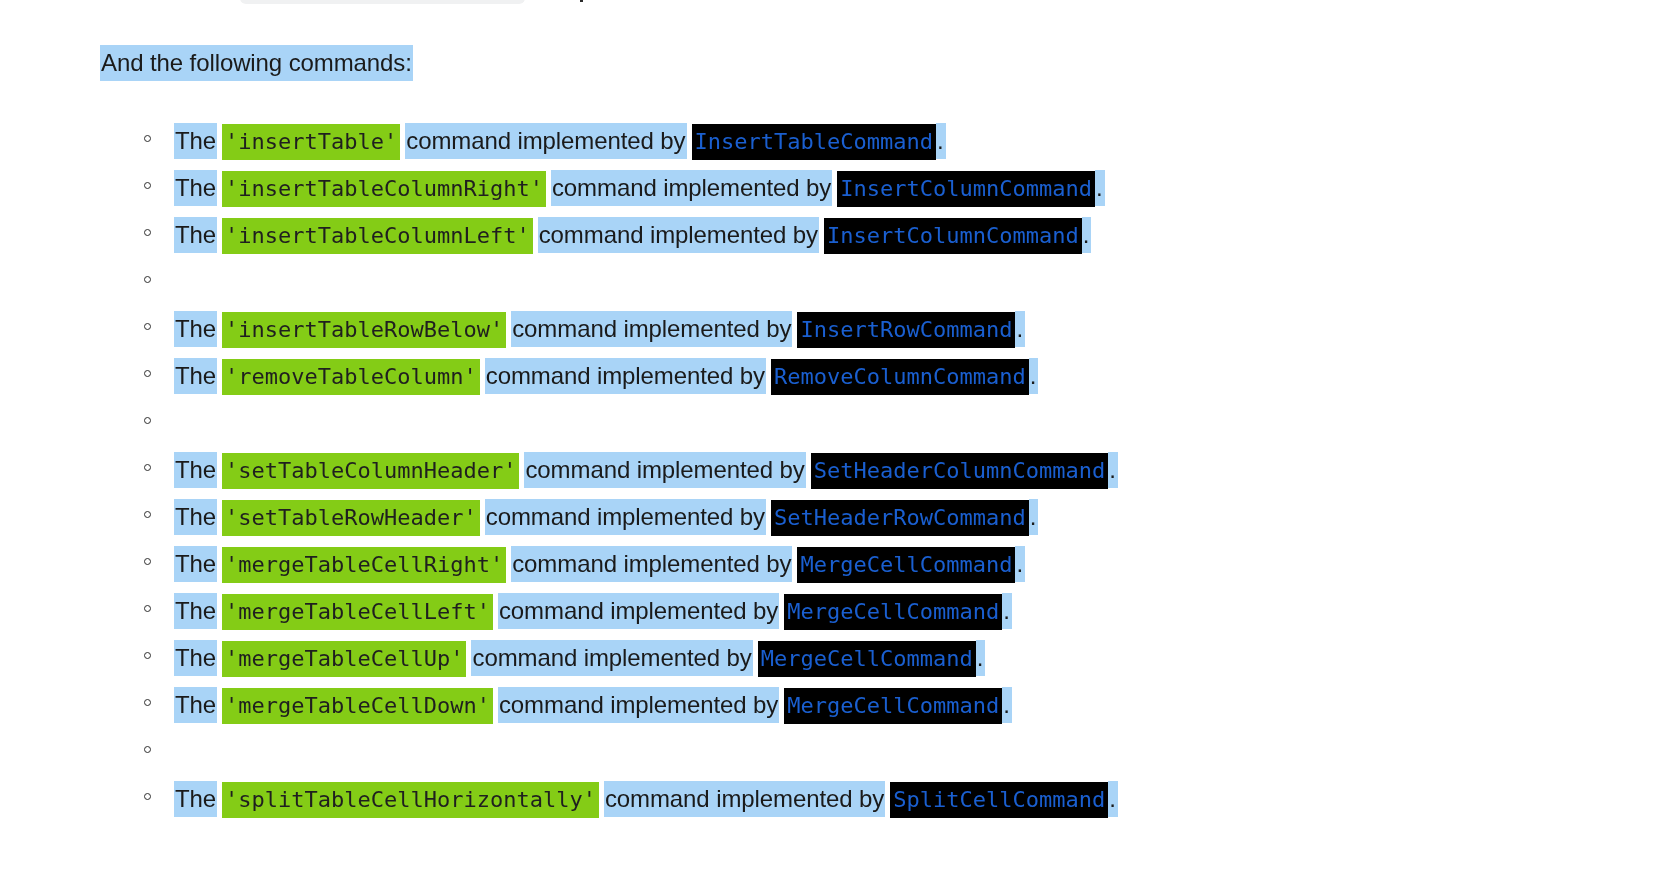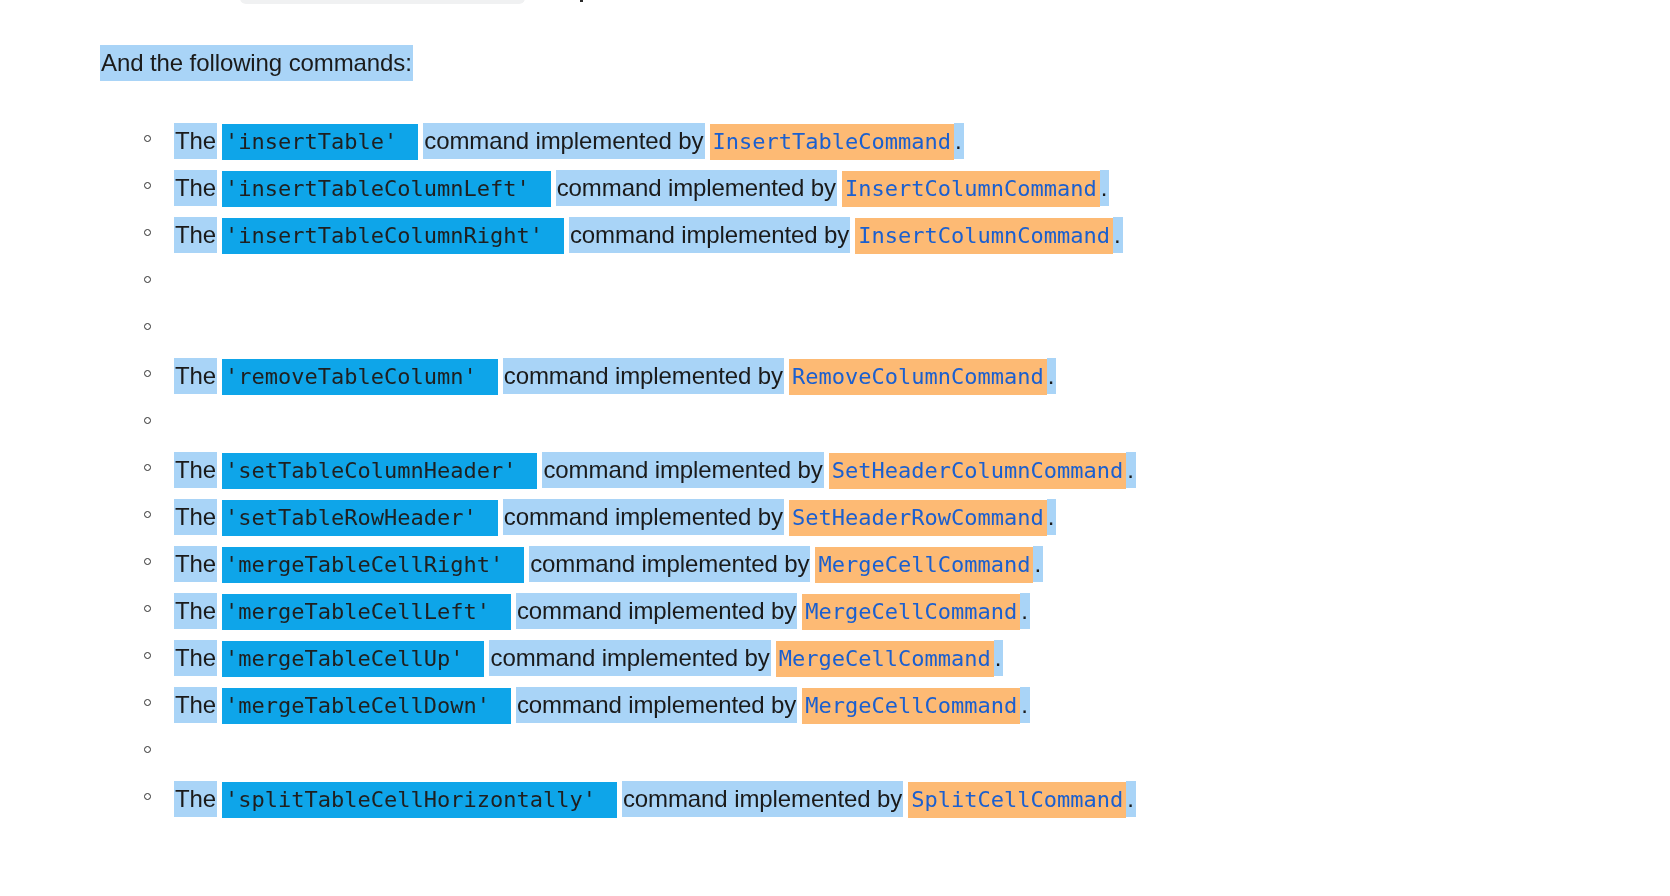--- a/index.html
+++ b/index.html
@@ -95,29 +95,29 @@
     background: #a9d4f7;
     padding: 4px 1px 5px 1px;
   }
   .prose {
     font-size: 24px;
     letter-spacing: -0.1px;
   }
   .code {
     font-family: "DejaVu Sans Mono", monospace;
     font-size: 22px;
-    background: #0ea5e9;
+    background: #84cc16;
     color: #1f1f1f;
-    padding: 5px 21px 6px 3px;
+    padding: 5px 3px 6px 3px;
     letter-spacing: 0px;
   }
   .link {
     font-family: "DejaVu Sans Mono", monospace;
     font-size: 22px;
-    background: #fdba74;
+    background: #000000;
     color: #1a5fd0;
     padding: 5px 3px 6px 3px;
     letter-spacing: 0px;
   }
   .dot {
     font-size: 24px;
     background: #a9d4f7;
     padding: 4px 2px 5px 1px;
   }
   .gap { display: inline-block; width: 5px; }
@@ -127,24 +127,24 @@
 
 <div class="page">
 
   <div class="top-clip"></div>
   <div class="top-clip-caret"></div>
 
   <div class="intro"><span class="sel prose">And the following commands:</span></div>
 
   <ul class="cmd-list" id="cmd-list">
       <li class="cmd-item"><span class="bullet"></span><span class="line"><span class="sel prose">The</span><span class="gap"></span><span class="sel code">'insertTable'</span><span class="gap"></span><span class="sel prose">command implemented by</span><span class="gap"></span><span class="sel link">InsertTableCommand</span><span class="dot">.</span></span></li>
+      <li class="cmd-item"><span class="bullet"></span><span class="line"><span class="sel prose">The</span><span class="gap"></span><span class="sel code">'insertTableColumnRight'</span><span class="gap"></span><span class="sel prose">command implemented by</span><span class="gap"></span><span class="sel link">InsertColumnCommand</span><span class="dot">.</span></span></li>
       <li class="cmd-item"><span class="bullet"></span><span class="line"><span class="sel prose">The</span><span class="gap"></span><span class="sel code">'insertTableColumnLeft'</span><span class="gap"></span><span class="sel prose">command implemented by</span><span class="gap"></span><span class="sel link">InsertColumnCommand</span><span class="dot">.</span></span></li>
-      <li class="cmd-item"><span class="bullet"></span><span class="line"><span class="sel prose">The</span><span class="gap"></span><span class="sel code">'insertTableColumnRight'</span><span class="gap"></span><span class="sel prose">command implemented by</span><span class="gap"></span><span class="sel link">InsertColumnCommand</span><span class="dot">.</span></span></li>
       <li class="cmd-item"><span class="bullet"></span></li>
-      <li class="cmd-item"><span class="bullet"></span></li>
+      <li class="cmd-item"><span class="bullet"></span><span class="line"><span class="sel prose">The</span><span class="gap"></span><span class="sel code">'insertTableRowBelow'</span><span class="gap"></span><span class="sel prose">command implemented by</span><span class="gap"></span><span class="sel link">InsertRowCommand</span><span class="dot">.</span></span></li>
       <li class="cmd-item"><span class="bullet"></span><span class="line"><span class="sel prose">The</span><span class="gap"></span><span class="sel code">'removeTableColumn'</span><span class="gap"></span><span class="sel prose">command implemented by</span><span class="gap"></span><span class="sel link">RemoveColumnCommand</span><span class="dot">.</span></span></li>
       <li class="cmd-item"><span class="bullet"></span></li>
       <li class="cmd-item"><span class="bullet"></span><span class="line"><span class="sel prose">The</span><span class="gap"></span><span class="sel code">'setTableColumnHeader'</span><span class="gap"></span><span class="sel prose">command implemented by</span><span class="gap"></span><span class="sel link">SetHeaderColumnCommand</span><span class="dot">.</span></span></li>
       <li class="cmd-item"><span class="bullet"></span><span class="line"><span class="sel prose">The</span><span class="gap"></span><span class="sel code">'setTableRowHeader'</span><span class="gap"></span><span class="sel prose">command implemented by</span><span class="gap"></span><span class="sel link">SetHeaderRowCommand</span><span class="dot">.</span></span></li>
       <li class="cmd-item"><span class="bullet"></span><span class="line"><span class="sel prose">The</span><span class="gap"></span><span class="sel code">'mergeTableCellRight'</span><span class="gap"></span><span class="sel prose">command implemented by</span><span class="gap"></span><span class="sel link">MergeCellCommand</span><span class="dot">.</span></span></li>
       <li class="cmd-item"><span class="bullet"></span><span class="line"><span class="sel prose">The</span><span class="gap"></span><span class="sel code">'mergeTableCellLeft'</span><span class="gap"></span><span class="sel prose">command implemented by</span><span class="gap"></span><span class="sel link">MergeCellCommand</span><span class="dot">.</span></span></li>
       <li class="cmd-item"><span class="bullet"></span><span class="line"><span class="sel prose">The</span><span class="gap"></span><span class="sel code">'mergeTableCellUp'</span><span class="gap"></span><span class="sel prose">command implemented by</span><span class="gap"></span><span class="sel link">MergeCellCommand</span><span class="dot">.</span></span></li>
       <li class="cmd-item"><span class="bullet"></span><span class="line"><span class="sel prose">The</span><span class="gap"></span><span class="sel code">'mergeTableCellDown'</span><span class="gap"></span><span class="sel prose">command implemented by</span><span class="gap"></span><span class="sel link">MergeCellCommand</span><span class="dot">.</span></span></li>
       <li class="cmd-item"><span class="bullet"></span></li>
       <li class="cmd-item"><span class="bullet"></span><span class="line"><span class="sel prose">The</span><span class="gap"></span><span class="sel code">'splitTableCellHorizontally'</span><span class="gap"></span><span class="sel prose">command implemented by</span><span class="gap"></span><span class="sel link">SplitCellCommand</span><span class="dot">.</span></span></li>

